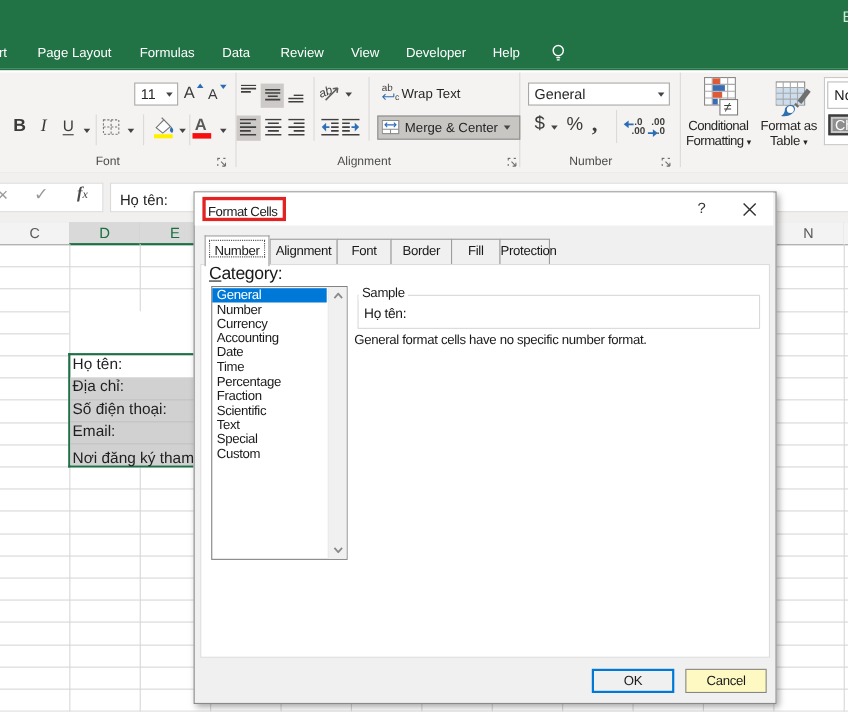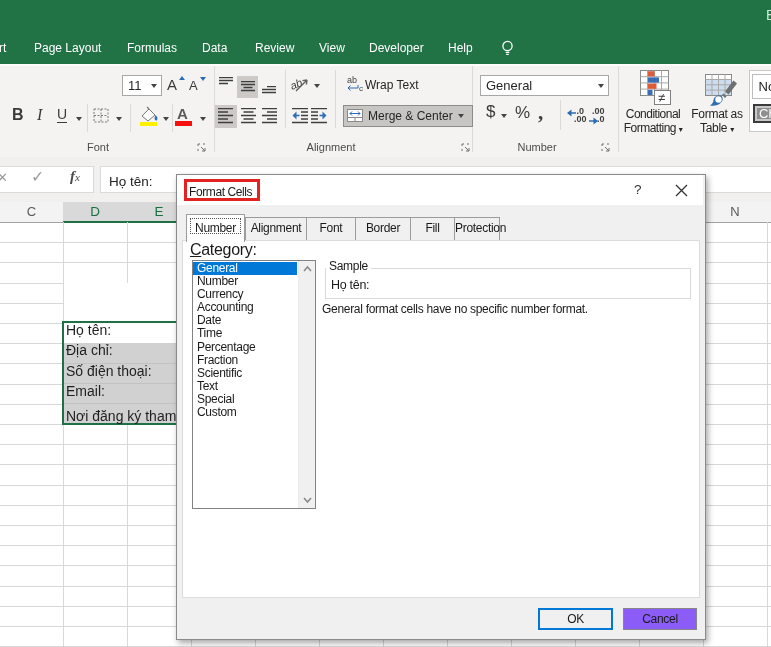--- a/index.html
+++ b/index.html
@@ -381,15 +381,15 @@
           </svg>
     </div>
   </div>
 
   <div class="abs" style="left:148px;top:93px;width:364px;height:29px;border:1px solid #d9d9d9;z-index:2;"></div>
   <div class="abs" style="left:149px;top:84px;font-size:12px;color:#1a1a1a;background:#fff;padding:0 3px;z-index:2;">Sample</div>
   <div class="abs" style="left:154px;top:103px;font-size:12.5px;color:#1a1a1a;z-index:2;">Họ tên:</div>
   <div class="abs" style="left:145px;top:127px;font-size:12px;color:#1a1a1a;z-index:2;">General format cells have no specific number format.</div>
 
   <div class="abs" style="left:361px;top:433px;width:75px;height:22px;background:#f0f0f0;border:2px solid #0078d7;box-sizing:border-box;font-size:12px;color:#1a1a1a;text-align:center;line-height:18px;">OK</div>
-  <div class="abs" style="left:446px;top:433px;width:74px;height:22px;background:#8b5cf6;border:1px solid #868686;box-sizing:border-box;font-size:12px;color:#1a1a1a;text-align:center;line-height:20px;">Cancel</div>
+  <div class="abs" style="left:446px;top:433px;width:74px;height:22px;background:#fef9c3;border:1px solid #868686;box-sizing:border-box;font-size:12px;color:#1a1a1a;text-align:center;line-height:20px;">Cancel</div>
 </div>
 </div>
 
 </body></html>

